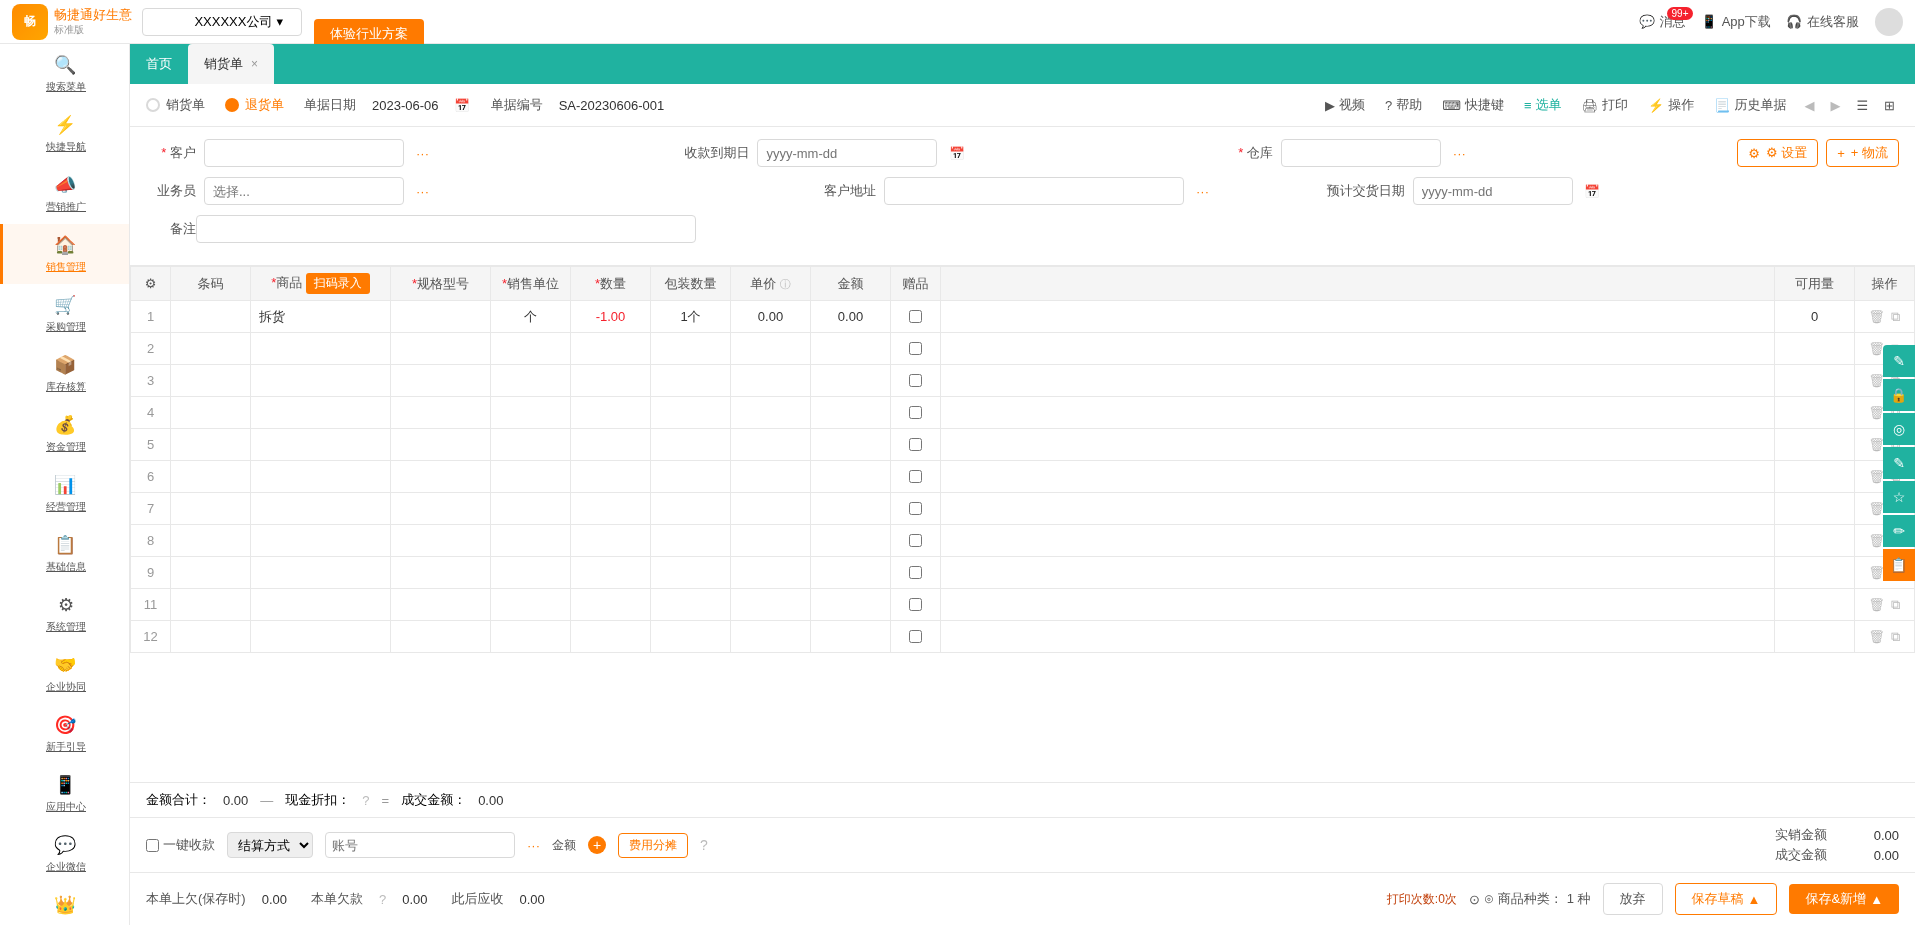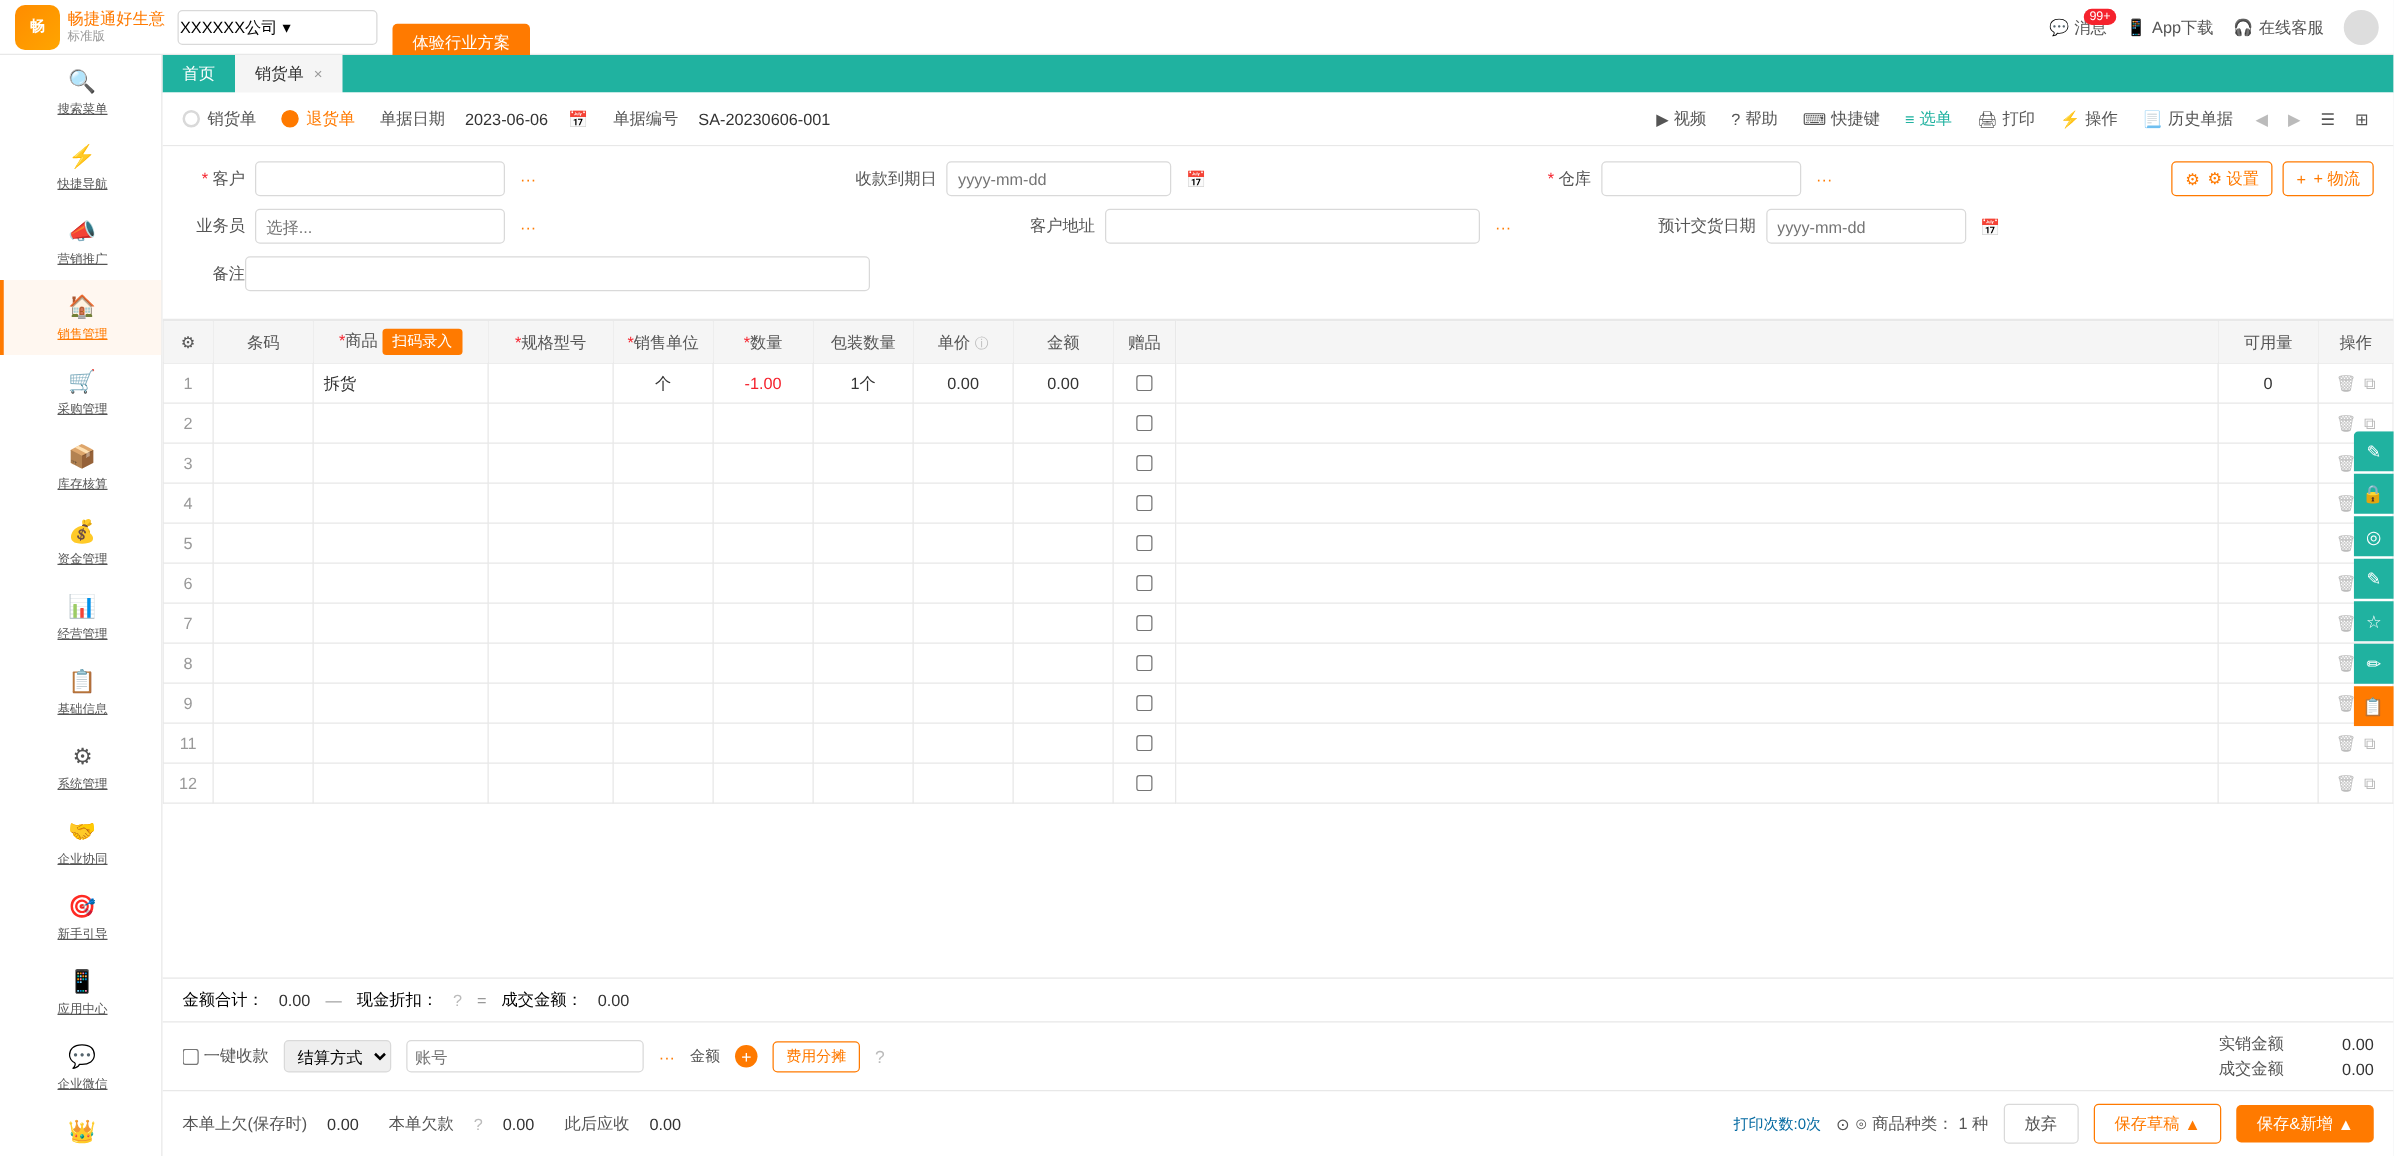--- a/index.html
+++ b/index.html
@@ -3,42 +3,42 @@
   <meta charset="utf-8">
   <style>
     * { box-sizing: border-box; margin: 0; padding: 0; font-family: 'Microsoft YaHei', Arial, sans-serif; font-size: 13px; }
     body { background: #f0f2f5; display: flex; flex-direction: column; height: 925px; overflow: hidden; }
 
     
     .top-bar { background: #fff; height: 44px; display: flex; align-items: center; padding: 0 12px; border-bottom: 1px solid #e8e8e8; flex-shrink: 0; }
     .top-bar-logo { display: flex; align-items: center; gap: 6px; width: 130px; }
     .logo-icon { width: 36px; height: 36px; background: linear-gradient(135deg, #ff8c00, #ffa500); border-radius: 8px; display: flex; align-items: center; justify-content: center; color: white; font-weight: bold; font-size: 12px; }
     .logo-text { font-size: 11px; color: #ff7a00; line-height: 1.3; }
-    .company-selector { display: flex; align-items: center; gap: 4px; border: 1px solid #d9d9d9; border-radius: 4px; padding: 4px 1px; cursor: pointer; min-width: 160px; justify-content: flex-start; }
+    .company-selector { display: flex; align-items: center; gap: 4px; border: 1px solid #d9d9d9; border-radius: 4px; padding: 4px 18px; cursor: pointer; min-width: 160px; justify-content: flex-end; }
     .trial-btn { background: #ff7a00; color: white; border: none; border-radius: 4px; padding: 6px 16px; cursor: pointer; font-size: 13px; margin-left: 12px; margin-top: 24px; }
     .top-right { display: flex; align-items: center; gap: 16px; margin-left: auto; }
     .top-right-item { display: flex; align-items: center; gap: 4px; color: #555; cursor: pointer; font-size: 12px; position: relative; }
     .badge { background: #f5222d; color: white; border-radius: 10px; padding: 1px 5px; font-size: 10px; position: absolute; top: -6px; right: -8px; }
     .avatar { width: 28px; height: 28px; border-radius: 50%; background: #ddd; }
 
     
     .main-layout { display: flex; flex: 1; overflow: hidden; }
 
     
     .sidebar { width: 130px; background: #fff; border-right: 1px solid #e8e8e8; display: flex; flex-direction: column; flex-shrink: 0; }
     .sidebar-item { display: flex; flex-direction: column; align-items: center; justify-content: center; padding: 10px 0; cursor: pointer; color: #555; gap: 4px; border-left: 3px solid transparent; }
     .sidebar-item.active { color: #ff7a00; background: #fff7f0; border-left-color: #ff7a00; }
     .sidebar-item-icon { font-size: 18px; }
     .sidebar-item-label { font-size: 10px; text-decoration: underline; }
 
     
     .content-area { flex: 1; display: flex; flex-direction: column; overflow: hidden; }
 
     
-    .tab-bar { background: #20b2a0; display: flex; align-items: center; height: 30px; flex-shrink: 0; }
+    .tab-bar { background: #20b2a0; display: flex; align-items: center; height: 40px; flex-shrink: 0; }
     .tab-item { padding: 0 16px; height: 40px; display: flex; align-items: center; cursor: pointer; color: rgba(255,255,255,0.8); font-size: 13px; }
     .tab-item.active { background: #f5f5f5; color: #333; border-radius: 4px 4px 0 0; }
     .tab-item.home { color: white; }
     .tab-close { margin-left: 8px; color: #999; cursor: pointer; font-size: 12px; }
 
     
     .doc-header { background: #fff; padding: 10px 16px; border-bottom: 1px solid #e8e8e8; flex-shrink: 0; }
     .radio-label { display: flex; align-items: center; gap: 6px; cursor: pointer; color: #555; }
     .radio-label.active { color: #ff7a00; }
     .radio-circle { width: 14px; height: 14px; border-radius: 50%; border: 2px solid #d9d9d9; }
@@ -90,21 +90,21 @@
     .summary-line { display: flex; gap: 12px; align-items: center; font-size: 12px; }
     .summary-label { color: #555; }
     .summary-value { color: #333; min-width: 60px; text-align: right; }
 
     
     .footer-bar { background: #fff; padding: 10px 16px; border-top: 1px solid #e8e8e8; display: flex; align-items: center; flex-shrink: 0; }
     .footer-info { display: flex; gap: 24px; font-size: 12px; color: #555; }
     .footer-info-item { display: flex; gap: 16px; align-items: center; }
     .footer-info-item .help { color: #bbb; cursor: pointer; }
     .footer-right { margin-left: auto; display: flex; align-items: center; gap: 12px; }
-    .print-info { font-size: 12px; color: #0369a1; }
+    .print-info { font-size: 12px; color: #c2410c; }
     .goods-count { font-size: 12px; color: #555; display: flex; align-items: center; gap: 4px; }
     .discard-btn { border: 1px solid #d9d9d9; background: #fff; color: #555; border-radius: 4px; padding: 6px 16px; cursor: pointer; }
     .save-draft-btn { border: 1px solid #ff7a00; background: #fff; color: #ff7a00; border-radius: 4px; padding: 6px 16px; cursor: pointer; display: flex; align-items: center; gap: 4px; }
     .save-new-btn { background: #ff7a00; color: white; border: none; border-radius: 4px; padding: 6px 16px; cursor: pointer; display: flex; align-items: center; gap: 4px; }
 
     
     .right-float { position: fixed; right: 0; top: 50%; transform: translateY(-50%); display: flex; flex-direction: column; gap: 2px; z-index: 100; }
     .float-btn { background: #20b2a0; color: white; width: 32px; height: 32px; display: flex; align-items: center; justify-content: center; cursor: pointer; font-size: 14px; }
     .float-btn:first-child { border-radius: 4px 0 0 0; }
 

